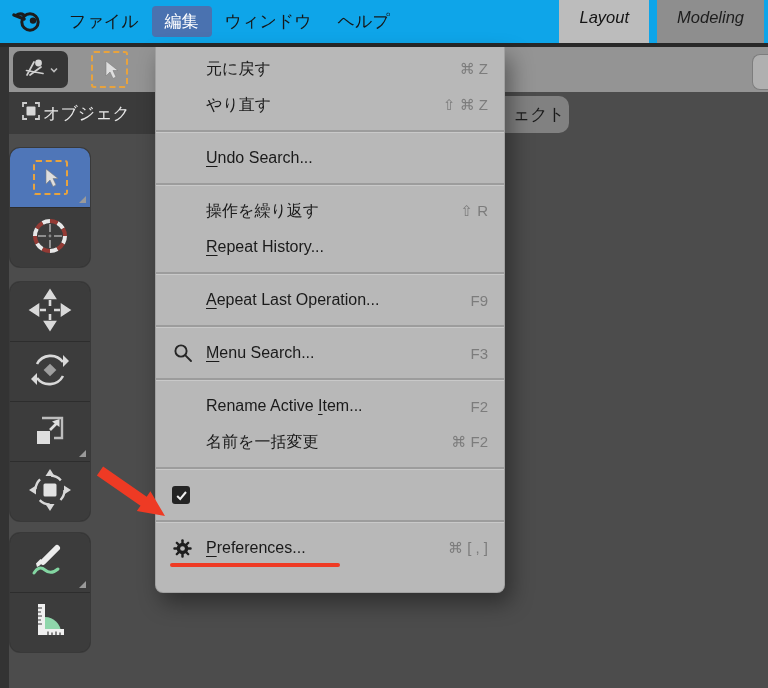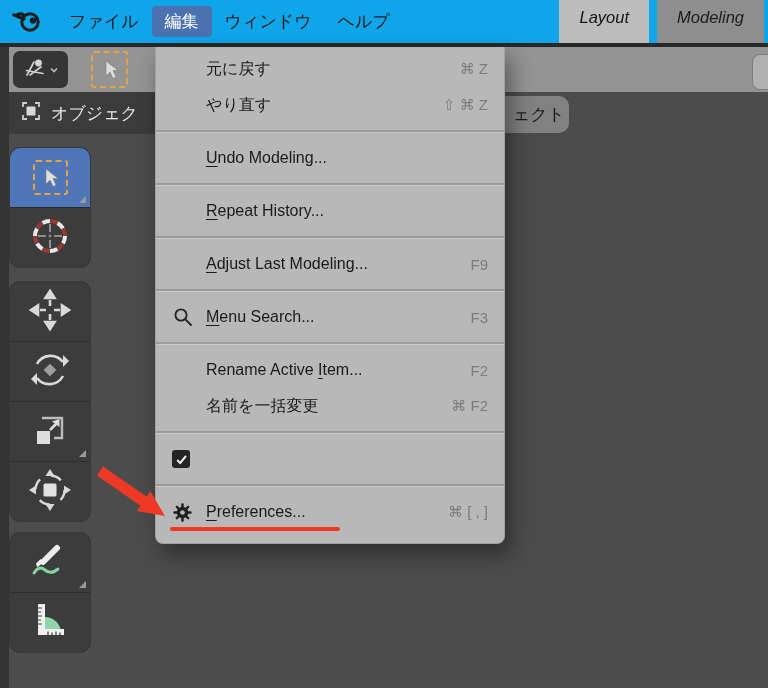--- a/index.html
+++ b/index.html
@@ -27,38 +27,38 @@
   .editorbtn{position:absolute;left:13px;top:51px;width:55px;height:37px;background:#353535;
              border-radius:7px;display:flex;align-items:center;justify-content:center;gap:2px;}
   .toolind{position:absolute;left:89px;top:49px;width:41px;height:41px;border-radius:4px;
            display:flex;align-items:center;justify-content:center;}
   .dashedbox{width:33px;height:33px;border:2.5px dashed #e8a33d;border-radius:3px;
              display:flex;align-items:center;justify-content:center;}
   .hdr-sliver{position:absolute;left:752px;top:54px;width:16px;height:34px;background:#b0b0b0;
               border:1px solid #7d7d7d;border-right:none;border-radius:8px 0 0 8px;}
   .modestrip{position:absolute;left:9px;top:92px;width:146px;height:42px;background:#3b3b3b;
              display:flex;align-items:center;overflow:hidden;}
-  .modestrip .mtext{color:#e8e8e8;font-size:17px;white-space:nowrap;margin-left:8px;}
+  .modestrip .mtext{color:#e8e8e8;font-size:17px;white-space:nowrap;margin-left:0;}
   .ekuto{position:absolute;left:498px;top:96px;width:71px;height:37px;background:#818181;
          border-radius:0 10px 10px 0;display:flex;align-items:center;justify-content:flex-end;
          padding-right:4px;box-sizing:border-box;font-size:17px;color:#1a1a1a;z-index:1;}
 
   
   .tgroup{position:absolute;left:10px;width:80px;background:#2d2d2d;border-radius:10px;
           overflow:hidden;display:flex;flex-direction:column;gap:1px;
           box-shadow:0 0 0 1px rgba(0,0,0,0.25);}
   .tbtn{width:80px;height:59px;background:#3c3c3c;display:flex;align-items:center;
         justify-content:center;position:relative;}
   .tbtn.active{background:#4f76b8;}
   .subtri{position:absolute;right:4px;bottom:4px;width:0;height:0;
           border-left:7px solid transparent;border-bottom:7px solid #9a9a9a;}
 
   
   .menu{position:absolute;left:155px;top:47px;width:350px;background:#b8b8b8;
-        border-radius:0 0 8px 8px;padding:4px 0 13px 0;z-index:5;
+        border-radius:0 0 8px 8px;padding:4px 0 26px 0;z-index:5;
         box-shadow:6px 10px 22px rgba(0,0,0,0.40);border:1px solid rgba(0,0,0,0.12);
         border-top:none;box-sizing:border-box;text-align:center;}
   .mi{height:36px;display:flex;align-items:center;padding:0 16px;position:relative;}
   .mic{width:34px;display:flex;align-items:center;justify-content:flex-start;flex:none;}
   .mlab{font-size:16px;color:#1a1a1a;white-space:nowrap;}
   .mlab .u{text-decoration:underline;text-underline-offset:3px;}
   .msc{margin-left:auto;font-size:15px;color:#7c7c7c;white-space:nowrap;padding-left:12px;}
   .msep{height:2px;margin:7px 0;background:#9c9c9c;border-bottom:1px solid #c9c9c9;}
   .cbx{width:18px;height:18px;background:#242424;border-radius:3px;display:flex;
        align-items:center;justify-content:center;}
@@ -242,33 +242,38 @@
         <span class="msc">⌘ Z</span>
       </div>
       <div class="mi">
         <span class="mic"></span>
         <span class="mlab"><span>やり直す</span><span class="u"></span><span></span></span>
         <span class="msc">⇧ ⌘ Z</span>
       </div>
       <div class="msep"></div>
       <div class="mi">
         <span class="mic"></span>
-        <span class="mlab"><span></span><span class="u">U</span><span>ndo Modeling...</span></span>
+        <span class="mlab"><span></span><span class="u">U</span><span>ndo Search...</span></span>
         <span class="msc"></span>
       </div>
       <div class="msep"></div>
+      <div class="mi">
+        <span class="mic"></span>
+        <span class="mlab"><span>操作を繰り返す</span><span class="u"></span><span></span></span>
+        <span class="msc">⇧ R</span>
+      </div>
       <div class="mi">
         <span class="mic"></span>
         <span class="mlab"><span></span><span class="u">R</span><span>epeat History...</span></span>
         <span class="msc"></span>
       </div>
       <div class="msep"></div>
       <div class="mi">
         <span class="mic"></span>
-        <span class="mlab"><span></span><span class="u">A</span><span>djust Last Modeling...</span></span>
+        <span class="mlab"><span></span><span class="u">A</span><span>epeat Last Operation...</span></span>
         <span class="msc">F9</span>
       </div>
       <div class="msep"></div>
       <div class="mi">
         <span class="mic">
           <svg width="22" height="22" viewBox="0 0 22 22">
             <circle cx="9" cy="9" r="5.6" fill="none" stroke="#262626" stroke-width="1.9"></circle>
             <line x1="13.4" y1="13.4" x2="19" y2="19" stroke="#262626" stroke-width="1.9" stroke-linecap="round"></line>
           </svg>
         </span>

